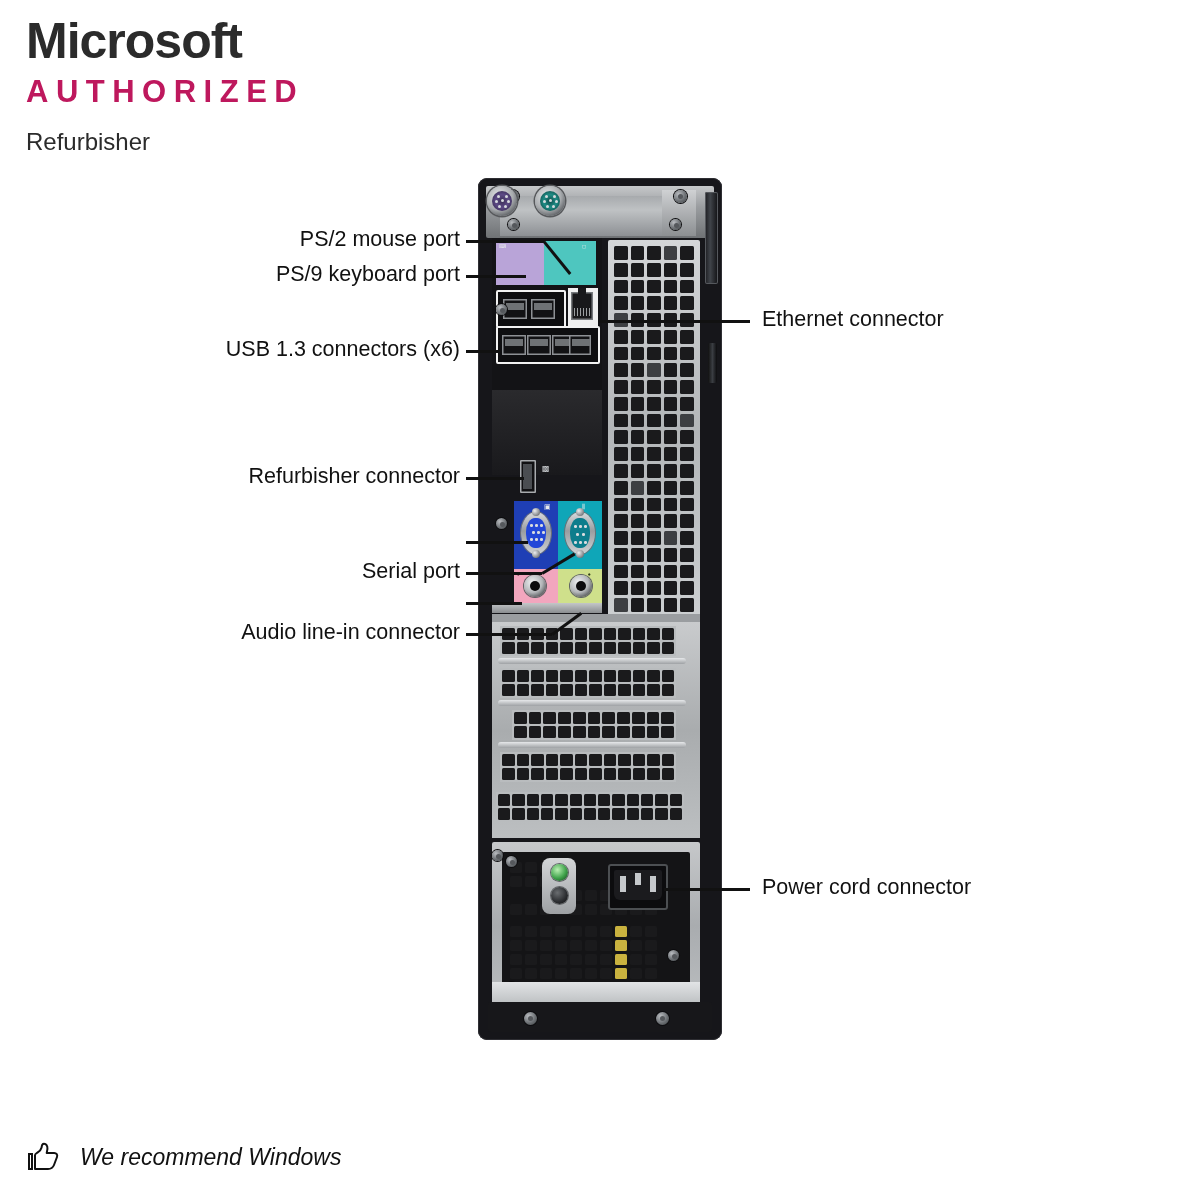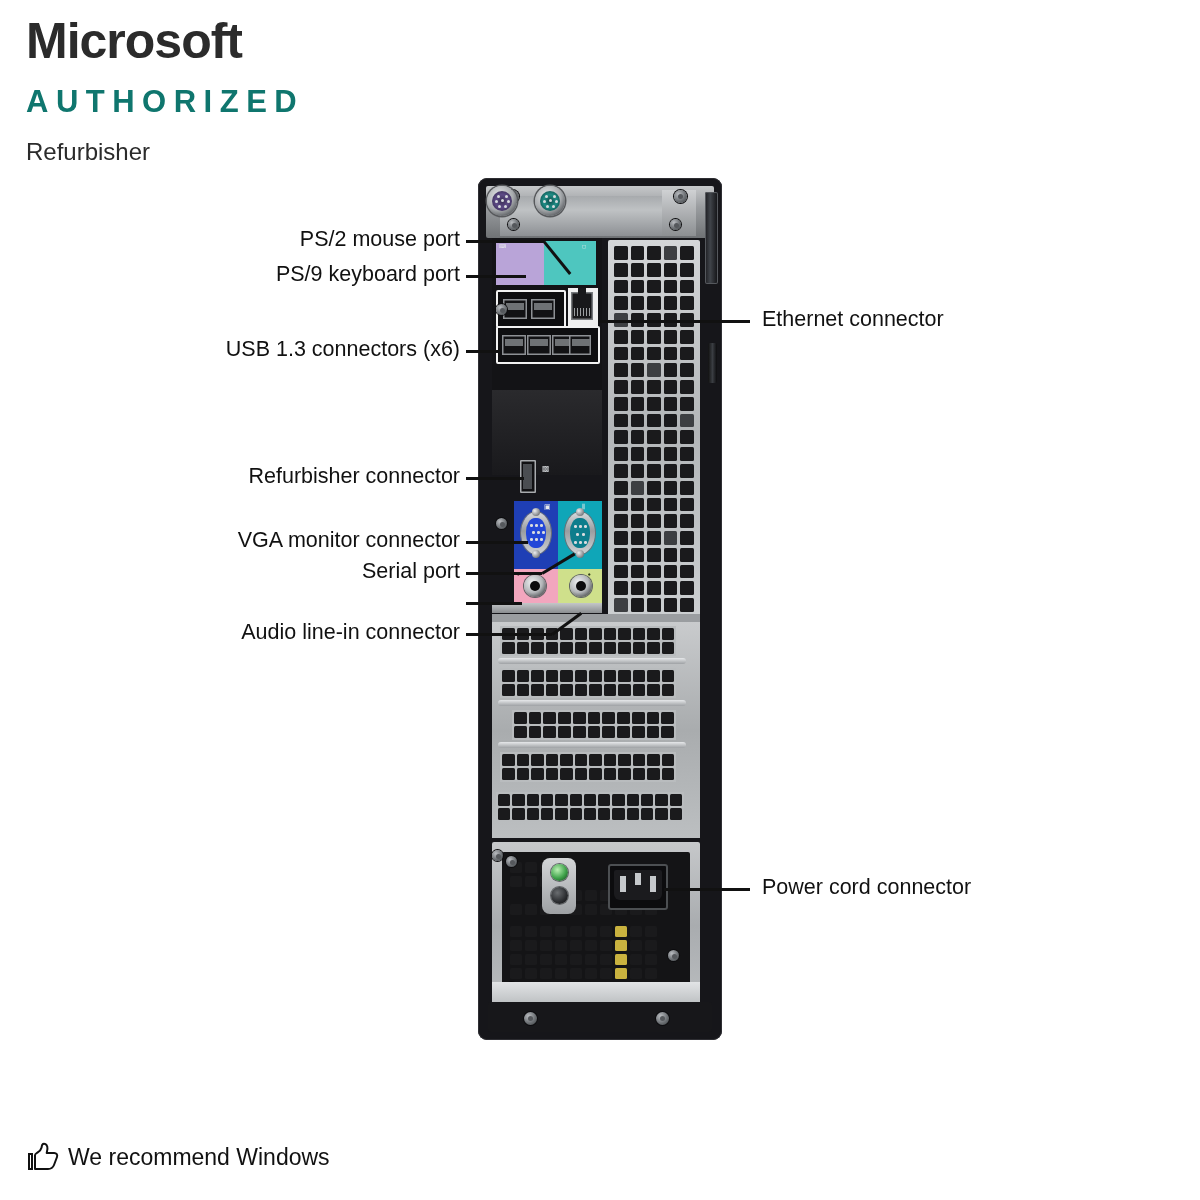--- a/index.html
+++ b/index.html
@@ -2,25 +2,25 @@
 <html><head>
 <meta charset="utf-8">
 <style>
   html,body{margin:0;padding:0;background:#ffffff;}
   body{width:1200px;height:1200px;position:relative;overflow:hidden;
        font-family:"Liberation Sans","DejaVu Sans",sans-serif;color:#1a1a1a;}
 
   
   #brand-badge{position:absolute;left:26px;top:16px;}
   #brand-title{font-size:50px;font-weight:bold;letter-spacing:-1px;line-height:1;color:#2b2b2b;}
-  #brand-sub{font-size:31px;font-weight:bold;letter-spacing:7.5px;line-height:1.25;color:#0f766e;margin-top:17px;}
+  #brand-sub{font-size:31px;font-weight:bold;letter-spacing:7.5px;line-height:1.25;color:#be185d;margin-top:7px;}
   #brand-third{font-size:24px;font-weight:normal;line-height:1.2;color:#2b2b2b;margin-top:16px;letter-spacing:0px;}
 
   
-  #footer-row{position:absolute;left:26px;top:1142px;display:flex;align-items:center;gap:8px;}
+  #footer-row{position:absolute;left:26px;top:1142px;display:flex;align-items:center;gap:20px;font-style:italic;}
   #footer-text{font-size:23px;color:#111;}
 
   
   #diagram{position:absolute;left:0;top:0;width:1200px;height:1200px;}
   .lbl{position:absolute;font-size:21.5px;color:#111;white-space:nowrap;line-height:1;}
   .lbl.r{text-align:right;}
   .leader{position:absolute;background:#111;height:2.5px;}
   .leader-d{position:absolute;background:#111;height:2.5px;transform-origin:0 50%;}
 
   
@@ -658,21 +658,20 @@
 
   <div class="lbl r" style="left:120px;top:264px;width:340px;">PS/9 keyboard port</div>
   <div class="leader" style="left:466px;top:275px;width:60px;"></div>
 
   <div class="lbl r" style="left:100px;top:339px;width:360px;">USB 1.3 connectors (x6)</div>
   <div class="leader" style="left:466px;top:350px;width:34px;"></div>
 
   <div class="lbl r" style="left:100px;top:466px;width:360px;">Refurbisher connector</div>
   <div class="leader" style="left:466px;top:477px;width:58px;"></div>
 
-  <div class="lbl r" style="left:100px;top:530px;width:360px;">VGA monitor connector</div>
   <div class="leader" style="left:466px;top:541px;width:62px;"></div>
 
   <div class="lbl r" style="left:100px;top:561px;width:360px;">Serial port</div>
   <div class="leader" style="left:466px;top:572px;width:76px;"></div>
   <div class="leader-d" style="left:542px;top:572px;width:38px;transform:rotate(-31deg);"></div>
 
   <div class="leader" style="left:466px;top:602px;width:56px;"></div>
 
   <div class="lbl r" style="left:60px;top:622px;width:400px;">Audio line-in connector</div>
   <div class="leader" style="left:466px;top:633px;width:86px;"></div>

